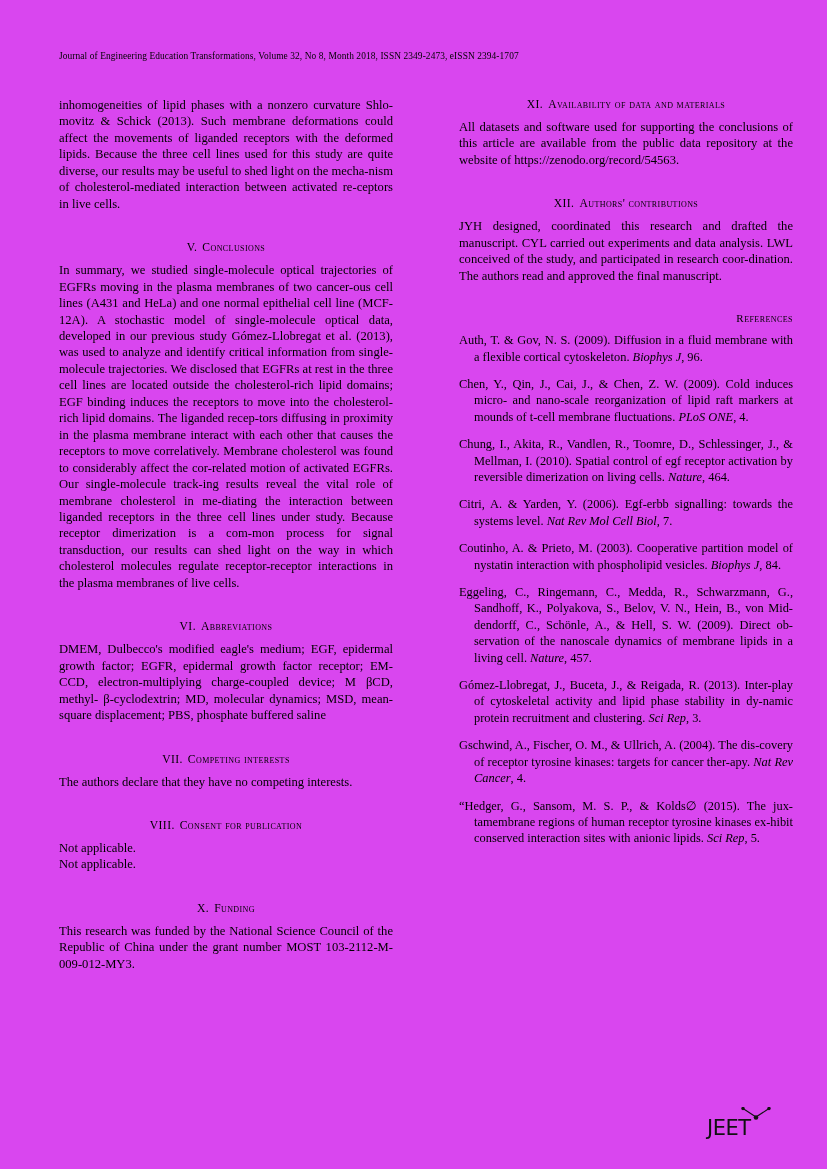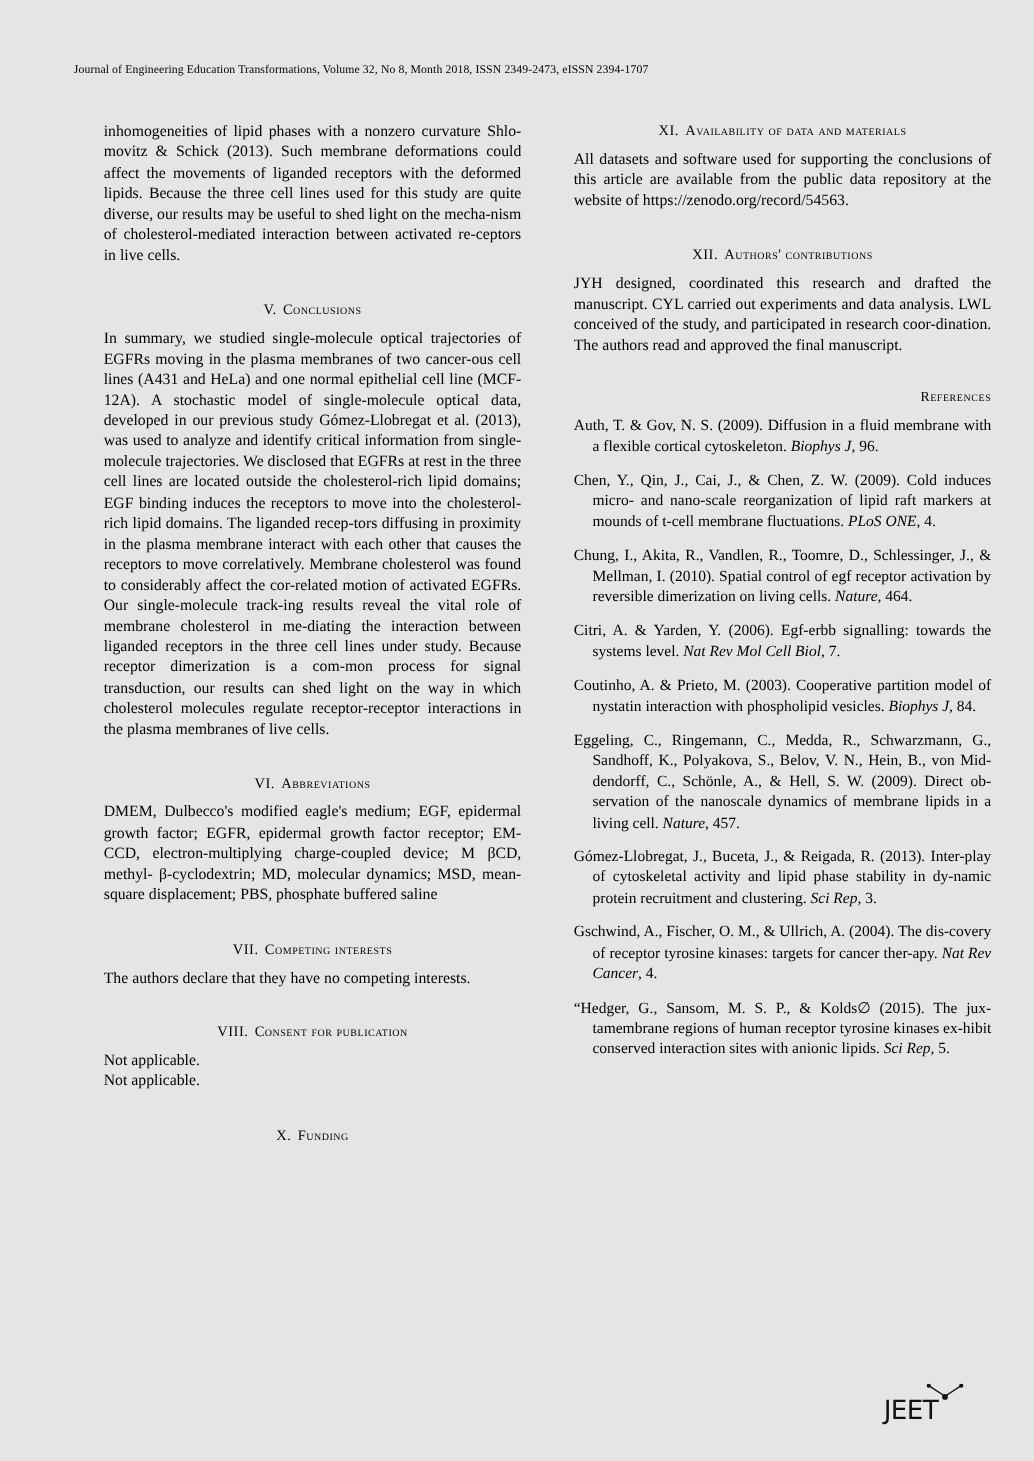--- a/index.html
+++ b/index.html
@@ -9,43 +9,42 @@
     background: #ffffff;
   }
   body {
     font-family: "Liberation Serif", "DejaVu Serif", serif;
     color: #000000;
   }
   .page {
     position: relative;
     width: 827px;
     height: 1169px;
-    background: #e5e5e5;
+    background: #d946ef;
     box-sizing: border-box;
     overflow: hidden;
   }
   .running-head {
     position: absolute;
     left: 59px;
     top: 50px;
     width: 710px;
     font-size: 9.4px;
     line-height: 12px;
     letter-spacing: 0.01em;
     white-space: nowrap;
   }
   .columns {
     position: absolute;
     left: 59px;
     top: 97px;
     width: 710px;
     height: 1000px;
     display: flex;
-    gap: 42px;
-    margin-left: 24px;
+    gap: 66px;
   }
   .col {
     width: 334px;
     flex: 0 0 334px;
   }
   .section-head {
     text-align: center;
     font-size: 11.6px;
     font-variant: small-caps;
     letter-spacing: 0.035em;
@@ -145,20 +144,21 @@
       <div class="section-head spaced-top">
         <span class="numeral">VIII.</span><span>Consent for publication</span>
       </div>
       <p class="body-text">Not applicable.</p>
 
       <p class="body-text">Not applicable.</p>
 
       <div class="section-head spaced-top">
         <span class="numeral">X.</span><span>Funding</span>
       </div>
+      <p class="body-text">This research was funded by the National Science Council of the Republic of China under the grant number MOST 103-2112-M-009-012-MY3.</p>
 
     </div>
 
     <div class="col">
 
       <div class="section-head first">
         <span class="numeral">XI.</span><span>Availability of data and materials</span>
       </div>
       <p class="body-text">All datasets and software used for supporting the conclusions of this article are available from the public data repository at the website of https://zenodo.org/record/54563.</p>
 

